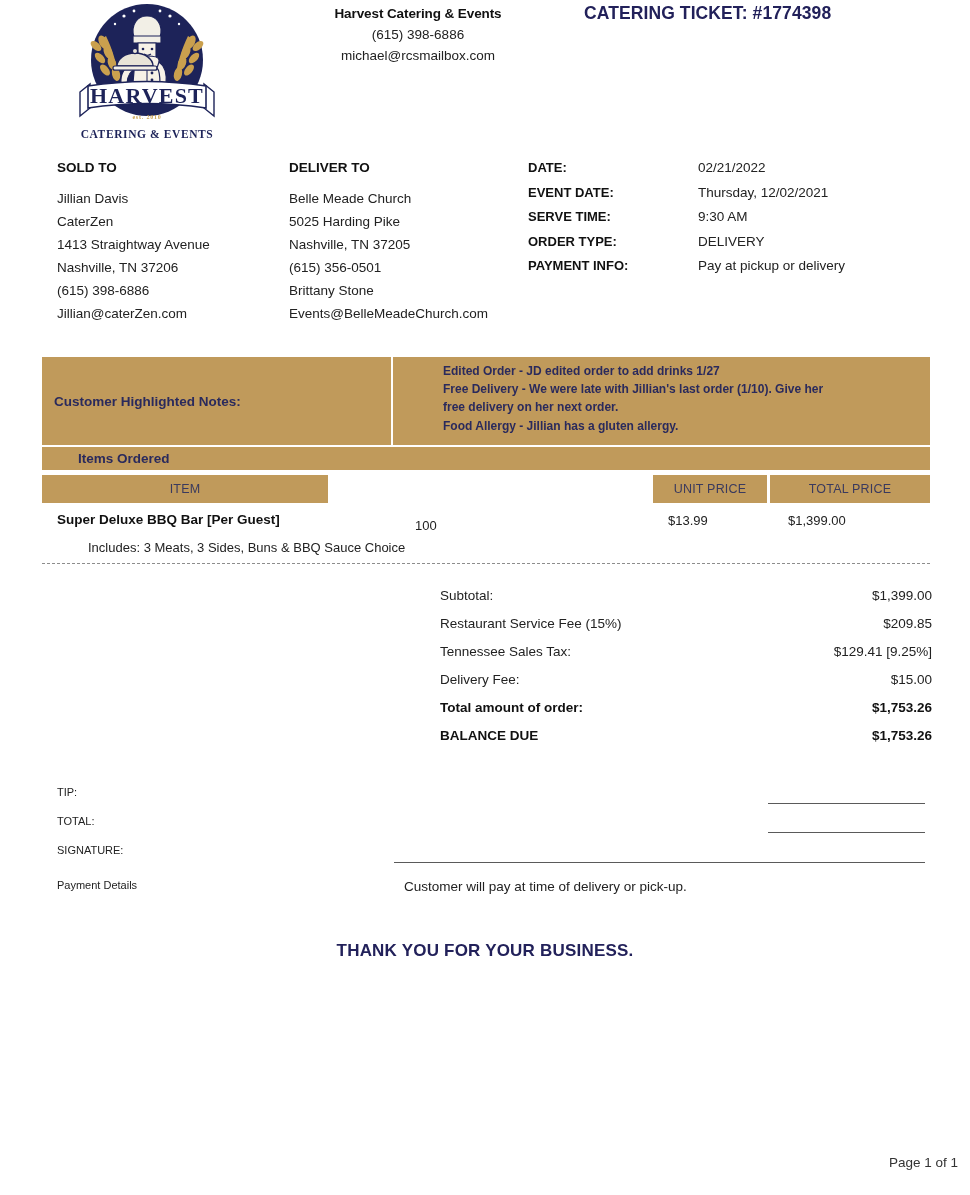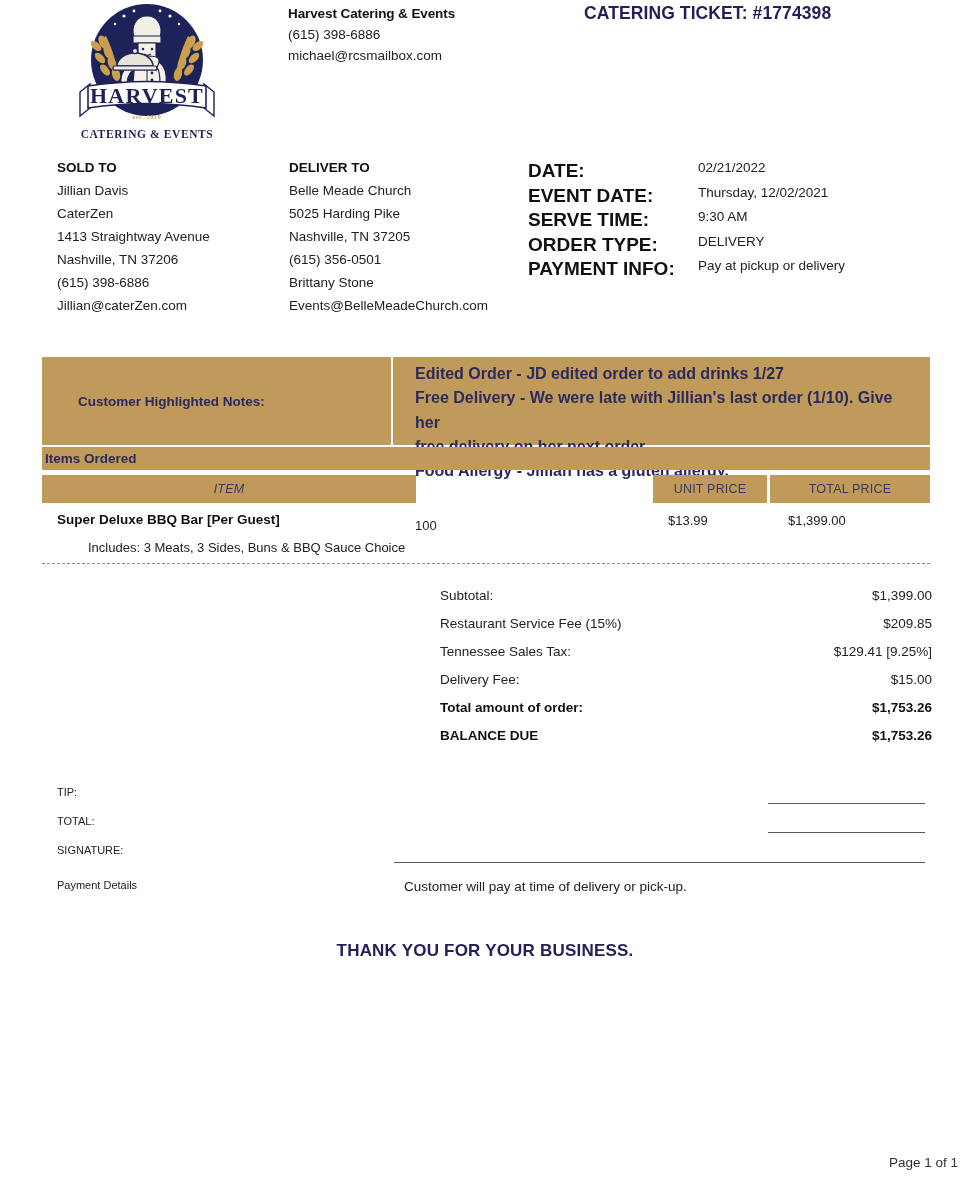--- a/index.html
+++ b/index.html
@@ -29,20 +29,21 @@
     left: 72px; top: 2px;
     width: 150px;
     height: 140px;
   }
   .logo-svg { display: block; }
 
   .company-block {
     position: absolute;
     left: 288px; top: 6px;
     width: 260px;
+    text-align: center;
   }
   .company-name {
     font-size: 13.5px;
     font-weight: bold;
     color: #111;
     letter-spacing: -0.1px;
     margin-bottom: 6px;
   }
   .company-line {
     font-size: 13.5px;
@@ -68,21 +69,21 @@
   }
   .deliver-to {
     position: absolute;
     left: 289px; top: 160px;
     width: 222px;
   }
   .addr-head {
     font-size: 13.5px;
     font-weight: bold;
     color: #111;
-    margin-bottom: 8px;
+    margin-bottom: 16px;
   }
   .addr-line {
     font-size: 13.5px;
     color: #222;
     margin-bottom: 7px;
     line-height: 1.18;
   }
   .addr-line.tight { margin-bottom: 7px; }
   .addr-line.nowrapbreak { word-break: break-all; }
 
@@ -92,21 +93,21 @@
     left: 528px; top: 160px;
     width: 400px;
   }
   .detail-row {
     position: relative;
     height: 24.6px;
   }
   .detail-label {
     position: absolute;
     left: 0; top: 0;
-    font-size: 19px;
+    font-size: 13px;
     font-weight: bold;
     color: #111;
     white-space: nowrap;
   }
   .detail-value {
     position: absolute;
     left: 170px; top: 0;
     font-size: 13.5px;
     color: #222;
     white-space: nowrap;
@@ -122,55 +123,56 @@
   }
   .notes-label-cell {
     position: absolute;
     left: 0; top: 0;
     width: 348px;
     height: 88px;
     display: flex;
     align-items: center;
   }
   .notes-label {
-    padding-left: 36px;
+    padding-left: 12px;
     font-size: 13.5px;
     font-weight: bold;
     color: #2a2a5c;
   }
   .notes-divider {
     position: absolute;
     left: 349px; top: 0;
     width: 2px;
     height: 88px;
     background: #ffffff;
   }
   .notes-content {
     position: absolute;
     left: 373px; top: 5px;
     width: 500px;
   }
   .note-line {
-    font-size: 16px;
+    font-size: 12px;
     font-weight: bold;
     color: #2a2a5c;
     line-height: 1.52;
+    margin-left: 28px;
   }
 
   .items-ordered-bar {
     position: absolute;
     left: 42px; top: 447px;
     width: 888px;
     height: 23px;
     background: #c09a5b;
     display: flex;
     align-items: center;
   }
   .items-ordered-label {
-    padding-left: 3px;
+    padding-left: 36px;
     font-size: 13.5px;
     font-weight: bold;
     color: #2a2a5c;
   }
 
   
   .table-head {
     position: absolute;
     left: 42px; top: 475px;
     width: 888px;
@@ -181,21 +183,21 @@
     top: 0;
     height: 28px;
     background: #c09a5b;
     color: #3a3a5e;
     font-size: 12.5px;
     display: flex;
     align-items: center;
     justify-content: center;
     letter-spacing: 0.2px;
   }
-  .th-item     { left: 0;     width: 374px; font-style: italic; }
+  .th-item     { left: 0;     width: 286px; }
   .th-qty      { left: 353px; width: 255px; }
   .th-unit     { left: 611px; width: 114px; }
   .th-total    { left: 728px; width: 160px; }
 
   
   .line-item-name {
     position: absolute;
     left: 57px; top: 512px;
     font-size: 13.5px;
     font-weight: bold;

